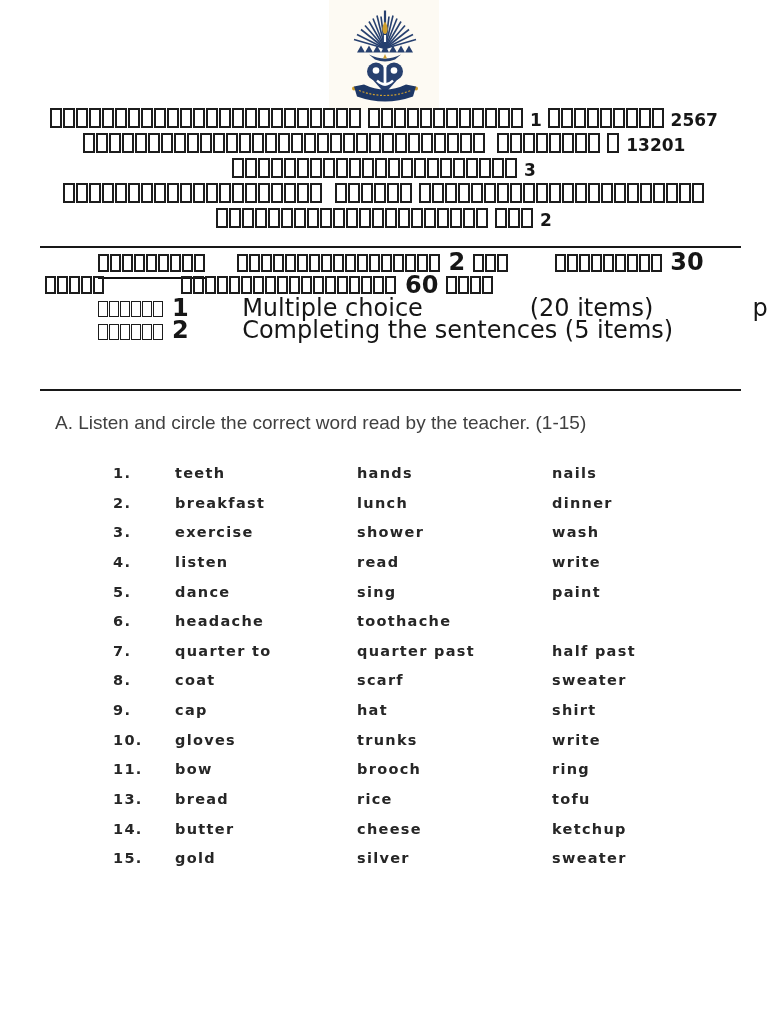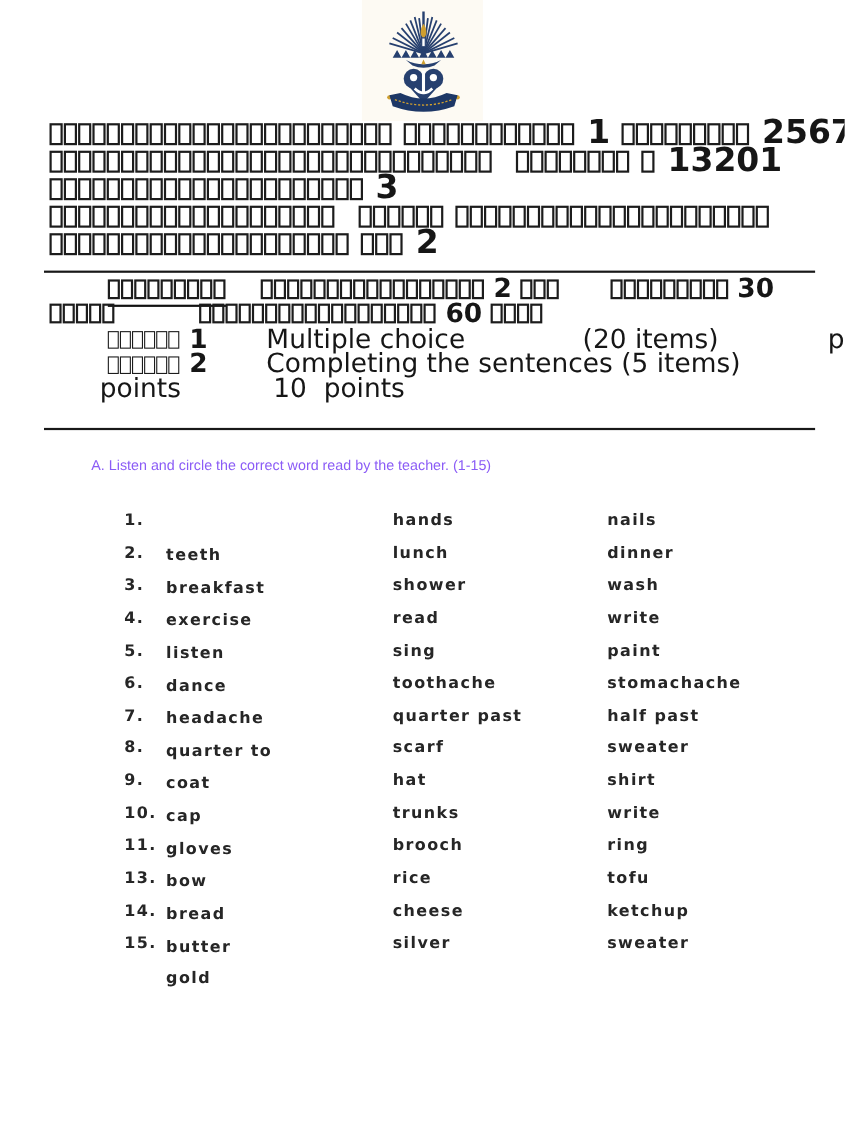--- a/index.html
+++ b/index.html
@@ -4,22 +4,22 @@
 <style>
   html,body{margin:0;padding:0;background:#ffffff;}
   .page{position:relative;width:768px;height:1024px;background:#ffffff;overflow:hidden;
         font-family:"DejaVu Sans","Liberation Sans",sans-serif;color:#161616;}
 
   
   .logo-bg{position:absolute;left:329px;top:0;width:110px;height:110px;background:#fdfaf3;}
   .logo-svg{position:absolute;left:347px;top:7px;width:76px;height:95px;}
 
   
-  .title-block{position:absolute;left:45px;top:108px;width:678px;
-               font-weight:bold;font-size:30px;line-height:25px;}
+  .title-block{position:absolute;left:45px;top:108px;width:678px;text-align:center;
+               font-weight:bold;font-size:17px;line-height:25px;}
   .tline{white-space:nowrap;height:25px;}
 
   .tofu{display:inline-block;width:8px;height:16px;border:2px solid #1c1c1c;
         margin:0 1px 0 0;vertical-align:-2px;background:transparent;}
   .tgroup{display:inline;}
   .group-u{border-bottom:2px solid #111;padding-bottom:1px;}
 
   
   .rule{position:absolute;left:40px;width:701px;height:2px;background:#181818;}
   .rule-top{top:246px;}
@@ -27,31 +27,31 @@
 
   
   .info-block{position:absolute;left:45px;top:251px;width:700px;
               font-size:24px;line-height:22.8px;}
   .irow{white-space:nowrap;height:22.8px;}
   .irow .tofu{width:7px;height:14px;vertical-align:-1.5px;}
   .irow .light .tofu{width:8px;border-width:1.5px;}
   .b{font-weight:bold;}
 
   
-  .heading{position:absolute;left:83px;font-family:"Liberation Sans",sans-serif;
-           font-size:13px;line-height:20px;color:#8b5cf6;}
+  .heading{position:absolute;left:55px;font-family:"Liberation Sans",sans-serif;
+           font-size:19px;line-height:20px;color:#404040;}
   .heading-a{top:413px;}
   .heading-b{top:936px;}
 
   
   .wordlist{position:absolute;left:113px;top:459px;width:610px;
             font-weight:bold;font-size:14.5px;letter-spacing:1.3px;color:#262626;}
   .wrow{position:relative;height:29.65px;line-height:29.65px;white-space:nowrap;}
   .wnum{position:absolute;left:0;}
-  .w1{position:absolute;left:38px;margin-top:32px;}
+  .w1{position:absolute;left:62px;}
   .w2{position:absolute;left:244px;}
   .w3{position:absolute;left:439px;text-align:right;}
 </style>
 </head>
 <body>
 
 <div class="page">
 
   <div class="logo-bg"></div>
   <svg class="logo-svg" viewBox="0 0 76 92" xmlns="http://www.w3.org/2000/svg">
@@ -104,21 +104,20 @@
       <div class="tline"><span class="tgroup"><span class="tofu"></span><span class="tofu"></span><span class="tofu"></span><span class="tofu"></span><span class="tofu"></span><span class="tofu"></span><span class="tofu"></span><span class="tofu"></span><span class="tofu"></span><span class="tofu"></span><span class="tofu"></span><span class="tofu"></span><span class="tofu"></span><span class="tofu"></span><span class="tofu"></span><span class="tofu"></span><span class="tofu"></span><span class="tofu"></span><span class="tofu"></span><span class="tofu"></span><span class="tofu"></span></span>&nbsp;<span class="tgroup"><span class="tofu"></span><span class="tofu"></span><span class="tofu"></span></span>&nbsp;<span>2</span></div>
     </div>
 
   <div class="rule rule-top"></div>
 
   <div class="info-block">
       <div class="irow">&nbsp;&nbsp;&nbsp;&nbsp;&nbsp;&nbsp;&nbsp;<span class="tgroup group-u"><span class="tofu"></span><span class="tofu"></span><span class="tofu"></span><span class="tofu"></span><span class="tofu"></span><span class="tofu"></span><span class="tofu"></span><span class="tofu"></span><span class="tofu"></span></span>&nbsp;&nbsp;&nbsp;&nbsp;<span class="tgroup"><span class="tofu"></span><span class="tofu"></span><span class="tofu"></span><span class="tofu"></span><span class="tofu"></span><span class="tofu"></span><span class="tofu"></span><span class="tofu"></span><span class="tofu"></span><span class="tofu"></span><span class="tofu"></span><span class="tofu"></span><span class="tofu"></span><span class="tofu"></span><span class="tofu"></span><span class="tofu"></span><span class="tofu"></span></span>&nbsp;<span class="b">2</span>&nbsp;<span class="tgroup"><span class="tofu"></span><span class="tofu"></span><span class="tofu"></span></span>&nbsp;&nbsp;&nbsp;&nbsp;&nbsp;&nbsp;<span class="tgroup"><span class="tofu"></span><span class="tofu"></span><span class="tofu"></span><span class="tofu"></span><span class="tofu"></span><span class="tofu"></span><span class="tofu"></span><span class="tofu"></span><span class="tofu"></span></span>&nbsp;<span class="b">30</span></div>
       <div class="irow"><span class="tgroup"><span class="tofu"></span><span class="tofu"></span><span class="tofu"></span><span class="tofu"></span><span class="tofu"></span></span>&nbsp;&nbsp;&nbsp;&nbsp;&nbsp;&nbsp;&nbsp;&nbsp;&nbsp;&nbsp;<span class="tgroup"><span class="tofu"></span><span class="tofu"></span><span class="tofu"></span><span class="tofu"></span><span class="tofu"></span><span class="tofu"></span><span class="tofu"></span><span class="tofu"></span><span class="tofu"></span><span class="tofu"></span><span class="tofu"></span><span class="tofu"></span><span class="tofu"></span><span class="tofu"></span><span class="tofu"></span><span class="tofu"></span><span class="tofu"></span><span class="tofu"></span></span>&nbsp;<span class="b">60</span>&nbsp;<span class="tgroup"><span class="tofu"></span><span class="tofu"></span><span class="tofu"></span><span class="tofu"></span></span></div>
       <div class="irow">&nbsp;&nbsp;&nbsp;&nbsp;&nbsp;&nbsp;&nbsp;<span class="tgroup light"><span class="tofu"></span><span class="tofu"></span><span class="tofu"></span><span class="tofu"></span><span class="tofu"></span><span class="tofu"></span></span>&nbsp;<span class="b">1</span>&nbsp;&nbsp;&nbsp;&nbsp;&nbsp;&nbsp;&nbsp;<span>Multiple choice</span>&nbsp;&nbsp;&nbsp;&nbsp;&nbsp;&nbsp;&nbsp;&nbsp;&nbsp;&nbsp;&nbsp;&nbsp;&nbsp;&nbsp;<span>(20 items)</span>&nbsp;&nbsp;&nbsp;&nbsp;&nbsp;&nbsp;&nbsp;&nbsp;&nbsp;&nbsp;&nbsp;&nbsp;&nbsp;<span>points</span></div>
       <div class="irow">&nbsp;&nbsp;&nbsp;&nbsp;&nbsp;&nbsp;&nbsp;<span class="tgroup light"><span class="tofu"></span><span class="tofu"></span><span class="tofu"></span><span class="tofu"></span><span class="tofu"></span><span class="tofu"></span></span>&nbsp;<span class="b">2</span>&nbsp;&nbsp;&nbsp;&nbsp;&nbsp;&nbsp;&nbsp;<span>Completing the sentences (5 items)</span></div>
-      <div class="irow">&nbsp;&nbsp;&nbsp;&nbsp;&nbsp;&nbsp;<span>points</span>&nbsp;&nbsp;&nbsp;&nbsp;&nbsp;&nbsp;&nbsp;&nbsp;&nbsp;&nbsp;&nbsp;<span>10</span>&nbsp;&nbsp;<span>points</span></div>
     </div>
 
   <div class="rule rule-bottom"></div>
 
   <div class="heading heading-a">A. Listen and circle the correct word read by the teacher. (1-15)</div>
 
   <div class="wordlist">
       <div class="wrow">
         <span class="wnum">1.</span>
         <span class="w1">teeth</span>
@@ -146,21 +145,20 @@
       <div class="wrow">
         <span class="wnum">5.</span>
         <span class="w1">dance</span>
         <span class="w2">sing</span>
         <span class="w3">paint</span>
       </div>
       <div class="wrow">
         <span class="wnum">6.</span>
         <span class="w1">headache</span>
         <span class="w2">toothache</span>
-        <span class="w3">stomachache</span>
       </div>
       <div class="wrow">
         <span class="wnum">7.</span>
         <span class="w1">quarter to</span>
         <span class="w2">quarter past</span>
         <span class="w3">half past</span>
       </div>
       <div class="wrow">
         <span class="wnum">8.</span>
         <span class="w1">coat</span>

